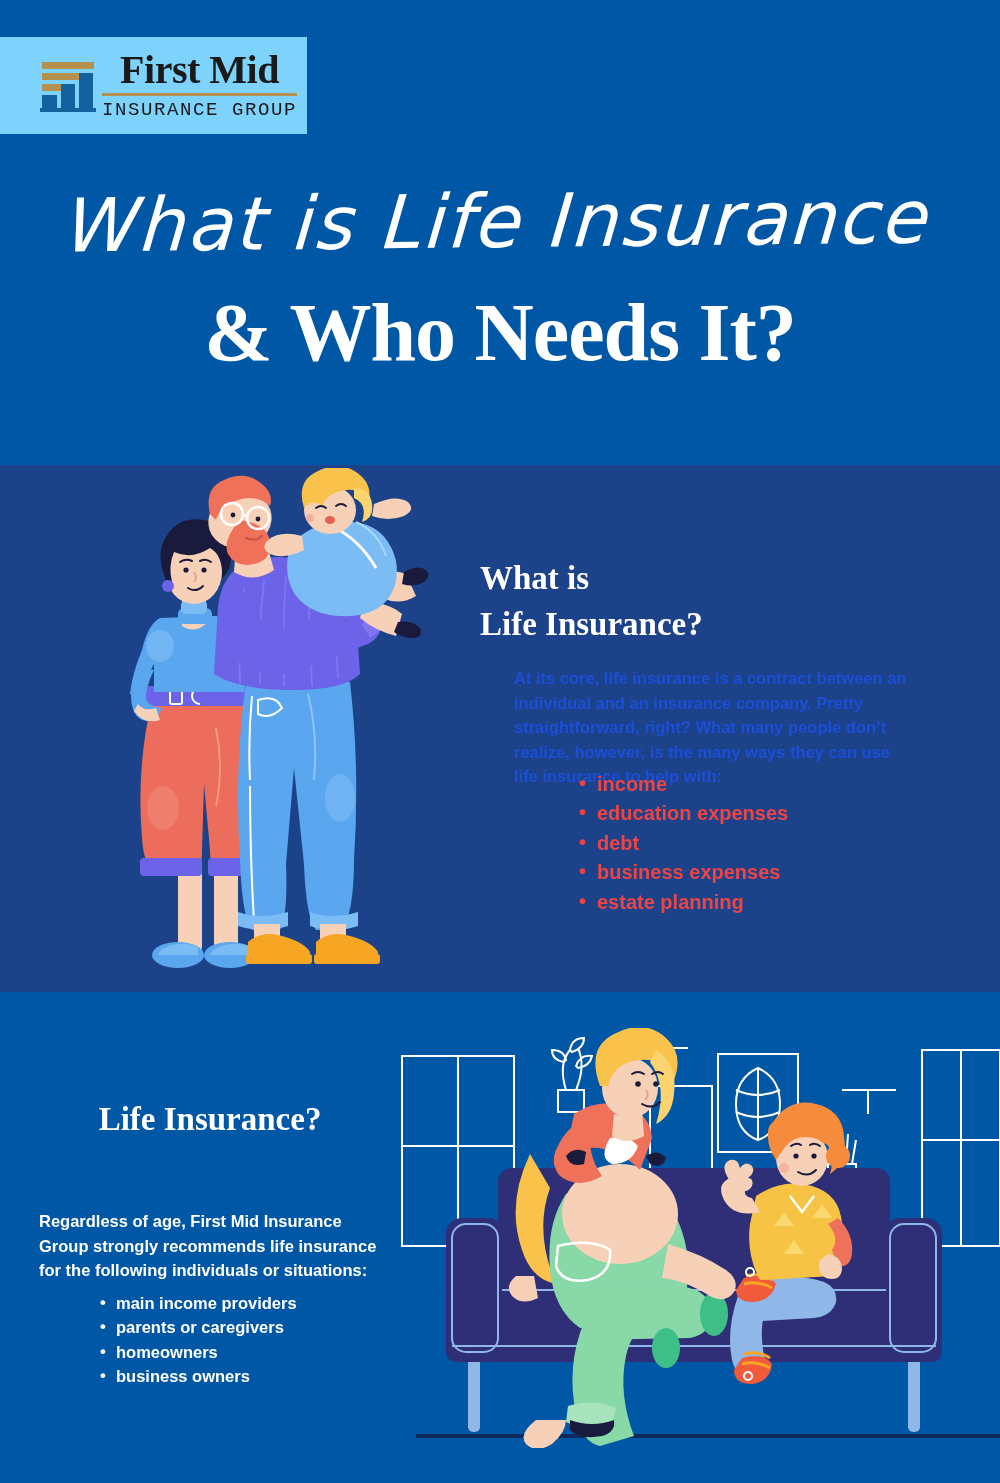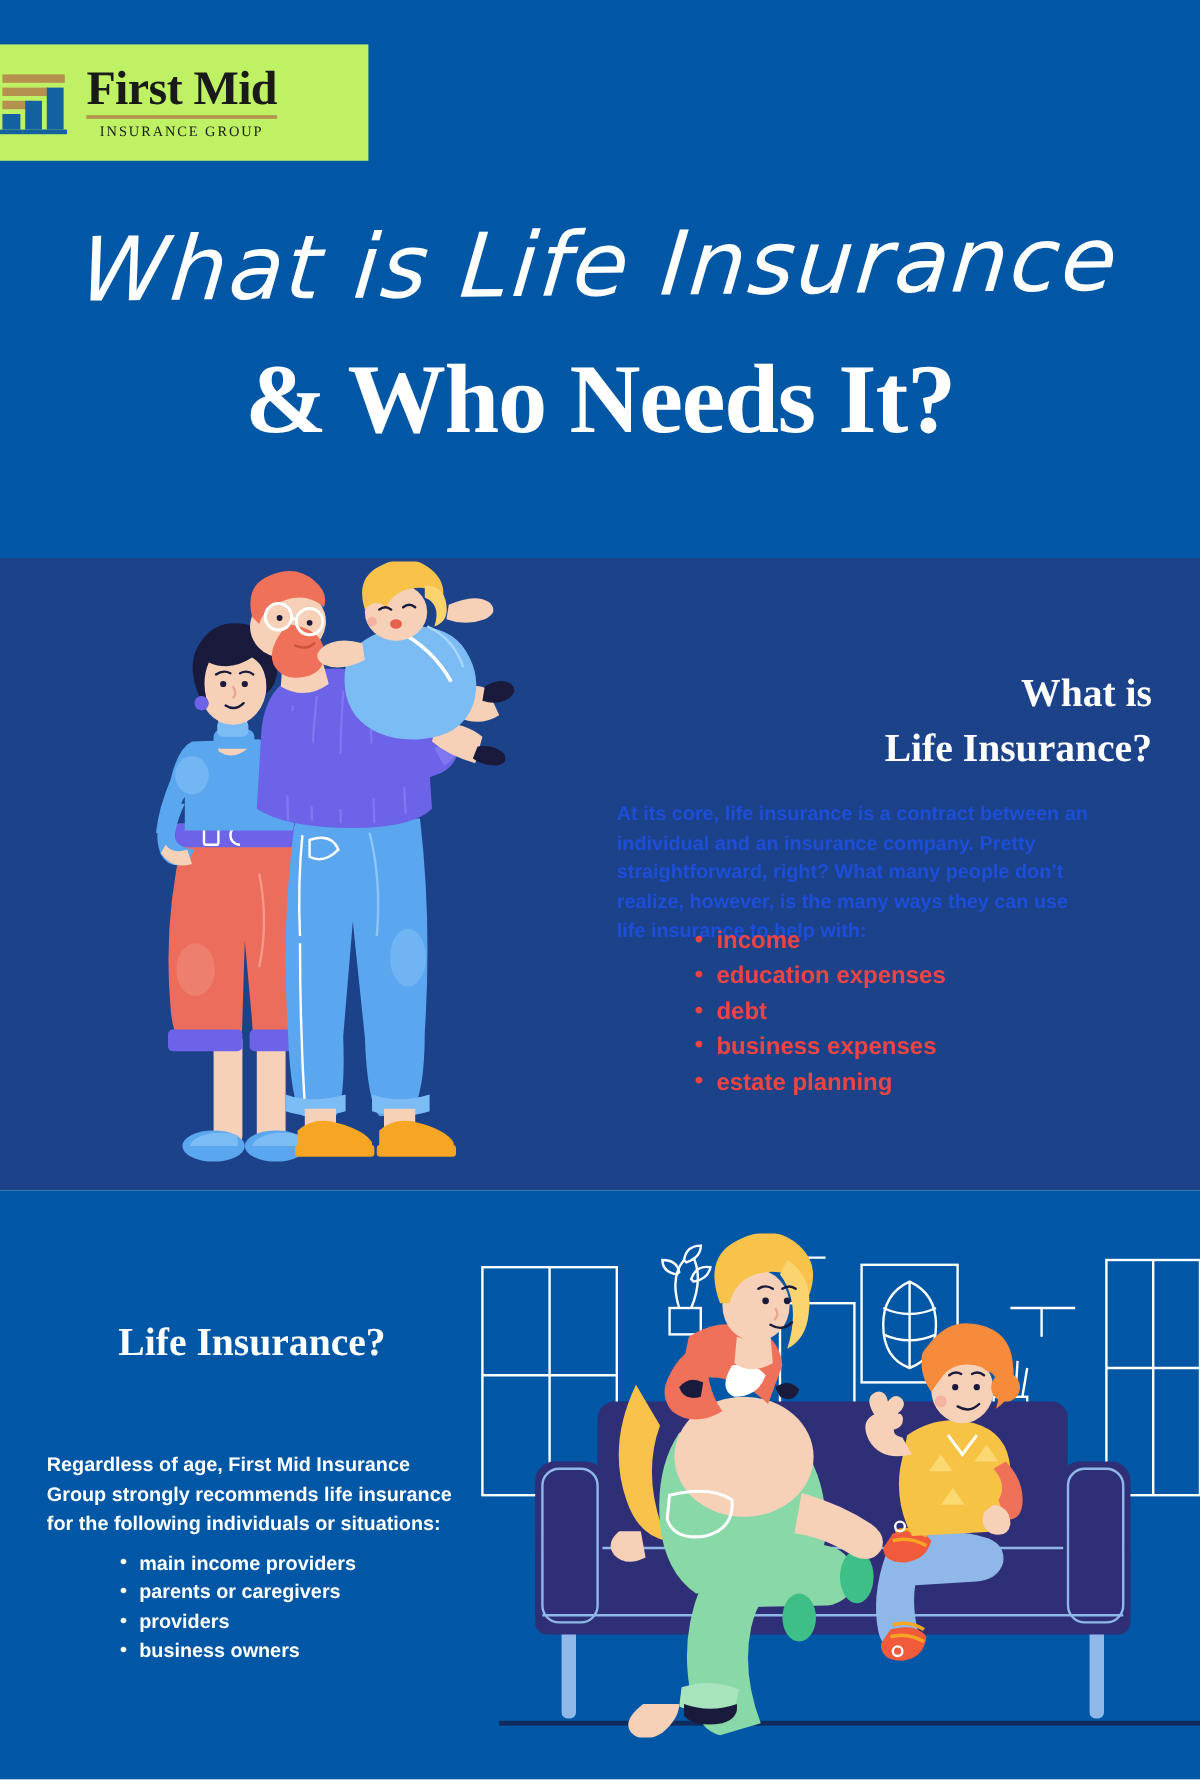--- a/index.html
+++ b/index.html
@@ -15,34 +15,35 @@
   
   .band { position:absolute; left:0; width:1000px; }
   .band-top    { top:0;    height:465px;  background:#0057A5; }
   .band-mid    { top:465px;height:527px;  background:#1C4289; }
   .band-bottom { top:992px;height:491px;  background:#0057A5; }
 
   
   .logo-box {
     position:absolute; left:0; top:37px;
     width:307px; height:97px;
-    background:#bef264;
-    display:flex; align-items:center; gap:16px;
+    background:#7dd3fc;
+    display:flex; align-items:center; gap:6px;
+    padding-left:40px;
   }
   .logo-mark { width:56px; height:52px; flex:0 0 auto; }
   .logo-text { display:flex; flex-direction:column; align-items:center; }
   .logo-name {
     font-family:"Liberation Serif", serif;
     font-weight:700; font-size:40px; line-height:0.98;
     color:#1a1a1a; letter-spacing:-0.5px; white-space:nowrap;
   }
   .logo-rule { width:100%; height:3px; background:#B5914F; margin:3px 0 3px; }
   .logo-sub {
-    font-family:Liberation Serif, serif;
-    font-size:12px; letter-spacing:1.6px; color:#1a1a1a;
+    font-family:Liberation Mono, monospace;
+    font-size:19px; letter-spacing:1.6px; color:#1a1a1a;
     white-space:nowrap;
   }
 
   
   .title-script {
     position:absolute; top:178px; left:0; width:1000px;
     text-align:center; color:#ffffff;
     font-family:"DejaVu Sans", sans-serif;
     font-size:74px; font-weight:400; font-style:italic;
     letter-spacing:2px;
@@ -51,21 +52,21 @@
   .title-main {
     position:absolute; top:286px; left:0; width:1000px;
     text-align:center; color:#ffffff;
     font-family:"Liberation Serif", serif;
     font-size:82px; font-weight:700; letter-spacing:-1px;
   }
 
   
   .sec1-head {
     position:absolute; left:480px; top:556px; width:480px;
-    text-align:right; color:#ffffff;
+    text-align:left; color:#ffffff;
     font-family:"Liberation Serif", serif;
     font-weight:700; font-size:33px; line-height:1.38;
   }
   .sec1-body {
     position:absolute; left:514px; top:666px; width:400px;
     color:#1d4ed8; font-size:16.5px; font-weight:700; line-height:1.49;
   }
   .sec1-list {
     position:absolute; left:575px; top:770px; width:380px;
     color:#ef4444; font-size:20px; font-weight:700; line-height:1.47;
@@ -269,21 +270,21 @@
     <li>estate planning</li>
   </ul>
 
   <div class="sec2-head">
     <div>Life Insurance?</div>
   </div>
   <p class="sec2-body">Regardless of age, First Mid Insurance Group strongly recommends life insurance for the following individuals or situations:</p>
   <ul class="sec2-list">
     <li>main income providers</li>
     <li>parents or caregivers</li>
-    <li>providers</li>
+    <li>homeowners</li>
     <li>business owners</li>
   </ul>
 
   <div class="illus-sofa">
     <svg viewBox="0 0 602 420" xmlns="http://www.w3.org/2000/svg">
 
       <g stroke="#ffffff" stroke-width="2" fill="none">
 
         <rect x="4" y="28" width="112" height="190"></rect>
         <path d="M60 28 L60 218 M4 118 L116 118"></path>

